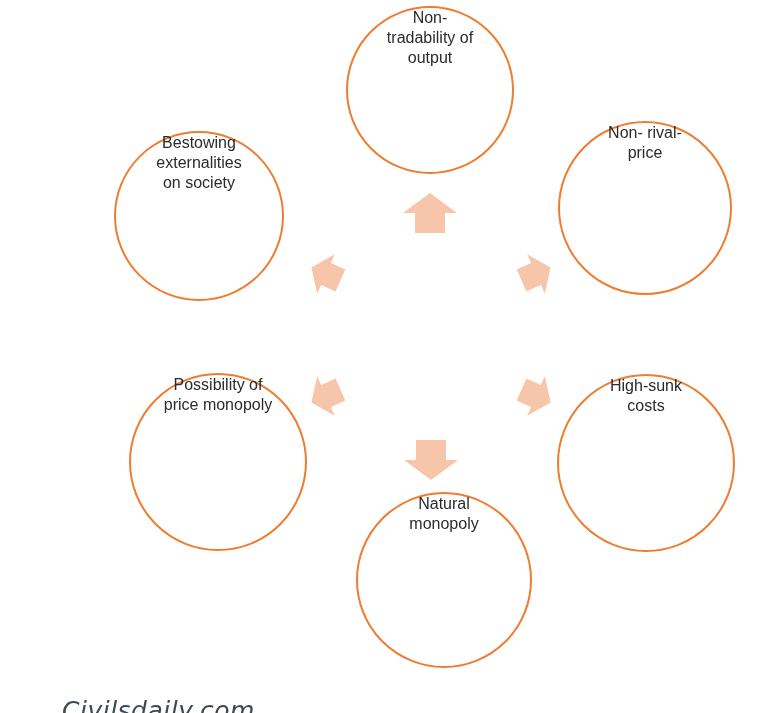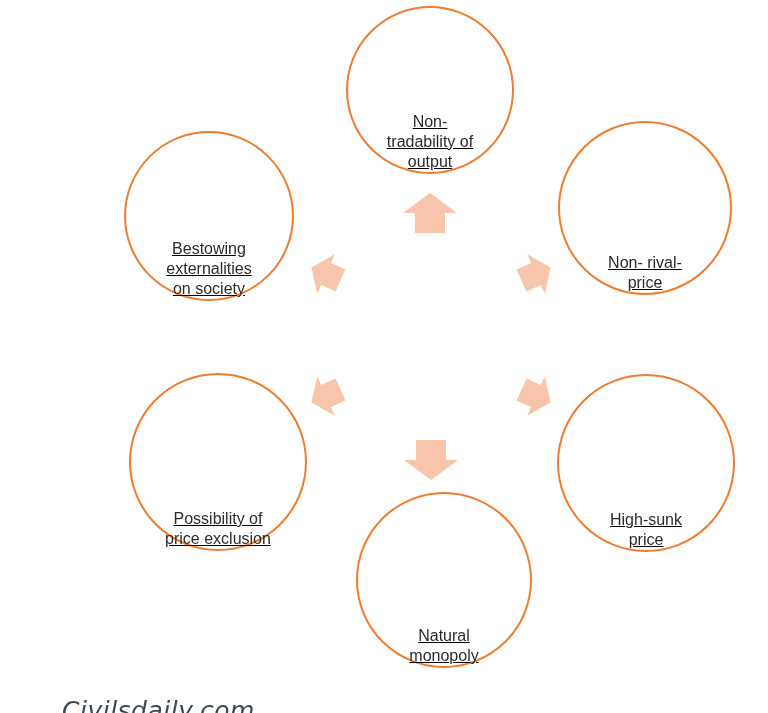--- a/index.html
+++ b/index.html
@@ -9,40 +9,39 @@
     font-family:"Liberation Sans", sans-serif;
     overflow:hidden;
   }
   #canvas{position:relative;width:768px;height:713px;background:var(--background,#fff);}
 
   .node{
     position:absolute;
     border:2px solid var(--circle-border,#ED7D31);
     border-radius:50%;
     background:#fff;
-    display:flex;align-items:flex-end;justify-content:center;
+    display:flex;align-items:flex-start;justify-content:center;
     text-align:center;
     box-sizing:border-box;
-    text-decoration:underline;
   }
   .node .label{
     white-space:pre-line;
     font-size:16px;line-height:20px;
     color:var(--node-text,#2b2b2b);
     padding:0 14px;
   }
 
   
   #node-center{left:343px;top:247px;width:176px;height:176px;}
   #node-top{left:346px;top:6px;width:168px;height:168px;}
   #node-top-right{left:558px;top:121px;width:174px;height:174px;}
   #node-bottom-right{left:557px;top:374px;width:178px;height:178px;}
   #node-bottom{left:356px;top:492px;width:176px;height:176px;}
   #node-bottom-left{left:129px;top:373px;width:178px;height:178px;}
-  #node-top-left{left:124px;top:131px;width:170px;height:170px;}
+  #node-top-left{left:114px;top:131px;width:170px;height:170px;}
 
   .arrow{position:absolute;width:54px;height:40px;}
   .arrow svg{display:block;width:54px;height:40px;}
   .arrow polygon{fill:var(--arrow-fill,#F6C5AA);}
   #arrow-up{left:403px;top:193px;}
   #arrow-down{left:404px;top:440px;transform:rotate(180deg);}
   #arrow-upper-right{left:509px;top:254px;transform:rotate(66deg) scale(0.8);}
   #arrow-lower-right{left:509px;top:376px;transform:rotate(114deg) scale(0.8);}
   #arrow-lower-left{left:299px;top:376px;transform:rotate(246deg) scale(0.8);}
   #arrow-upper-left{left:299px;top:254px;transform:rotate(294deg) scale(0.8);}
@@ -99,31 +98,31 @@
 output</span>
   </div>
 
   <div class="node" id="node-top-right">
     <span class="label">Non- rival-
 price</span>
   </div>
 
   <div class="node" id="node-bottom-right">
     <span class="label">High-sunk
-price</span>
+costs</span>
   </div>
 
   <div class="node" id="node-bottom">
     <span class="label">Natural
 monopoly</span>
   </div>
 
   <div class="node" id="node-bottom-left">
     <span class="label">Possibility of
-price exclusion</span>
+price monopoly</span>
   </div>
 
   <div class="node" id="node-top-left">
     <span class="label">Bestowing
 externalities
 on society</span>
   </div>
 
   <div class="watermark">Civilsdaily.com</div>
 

